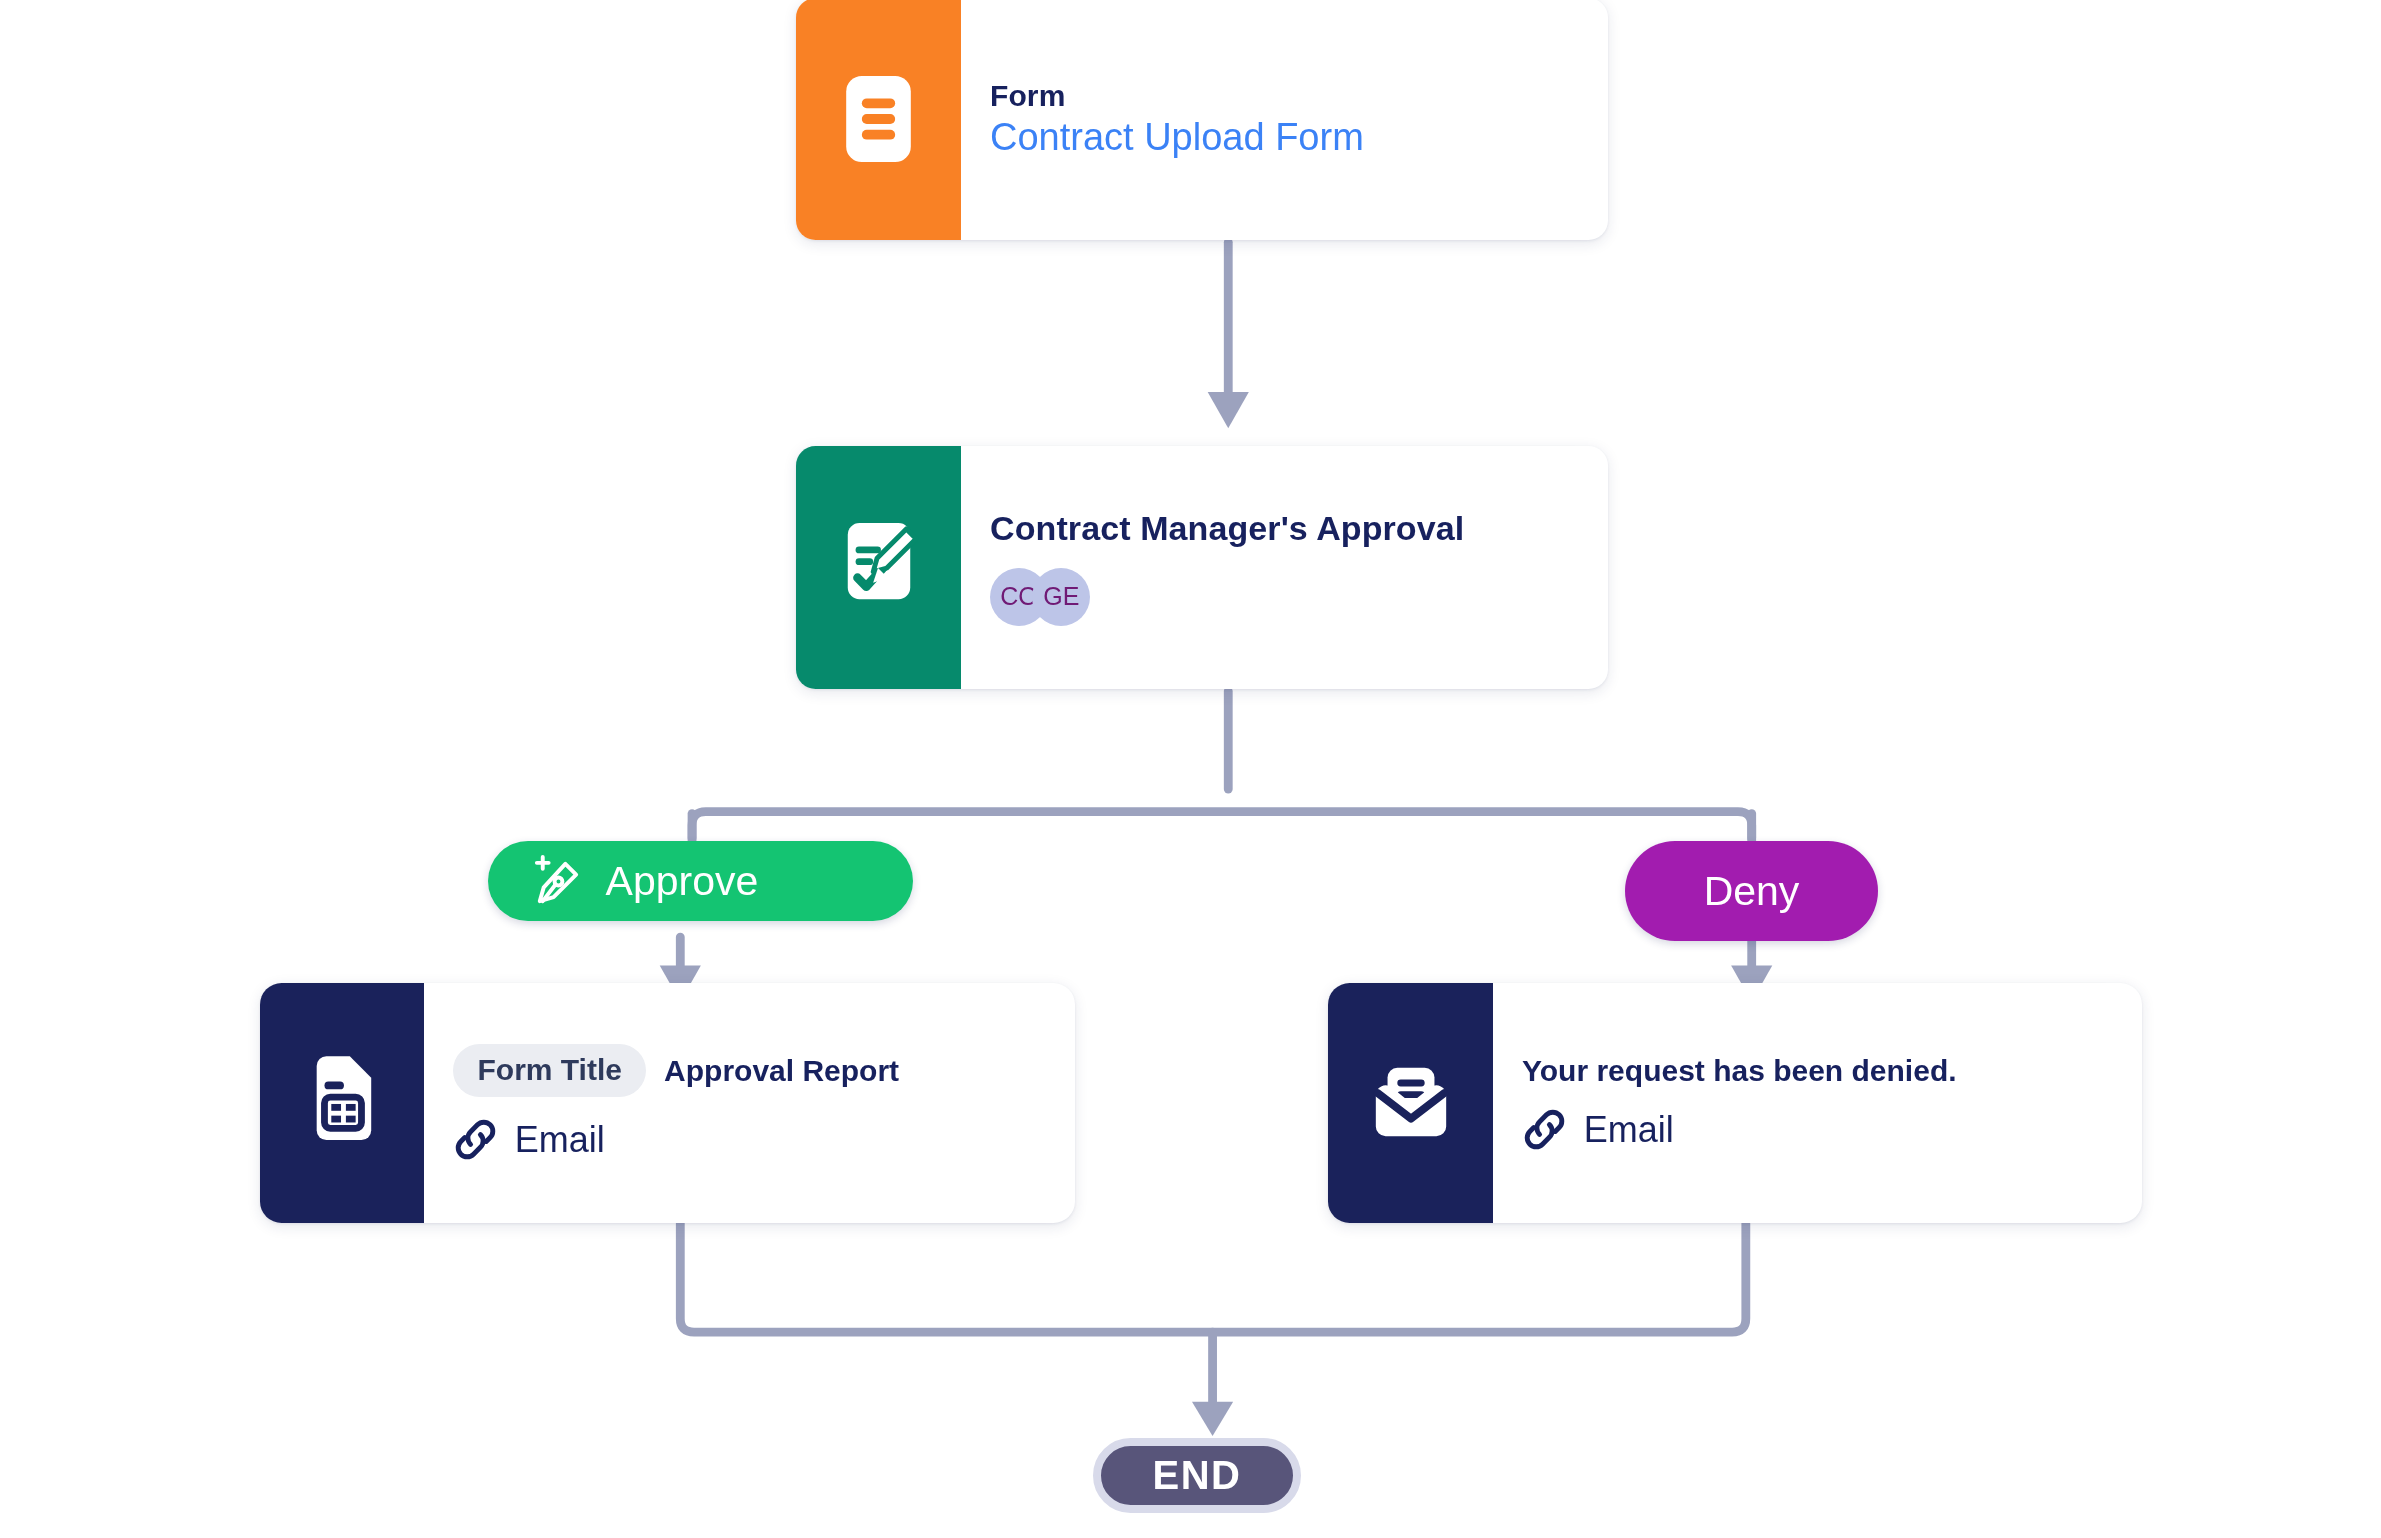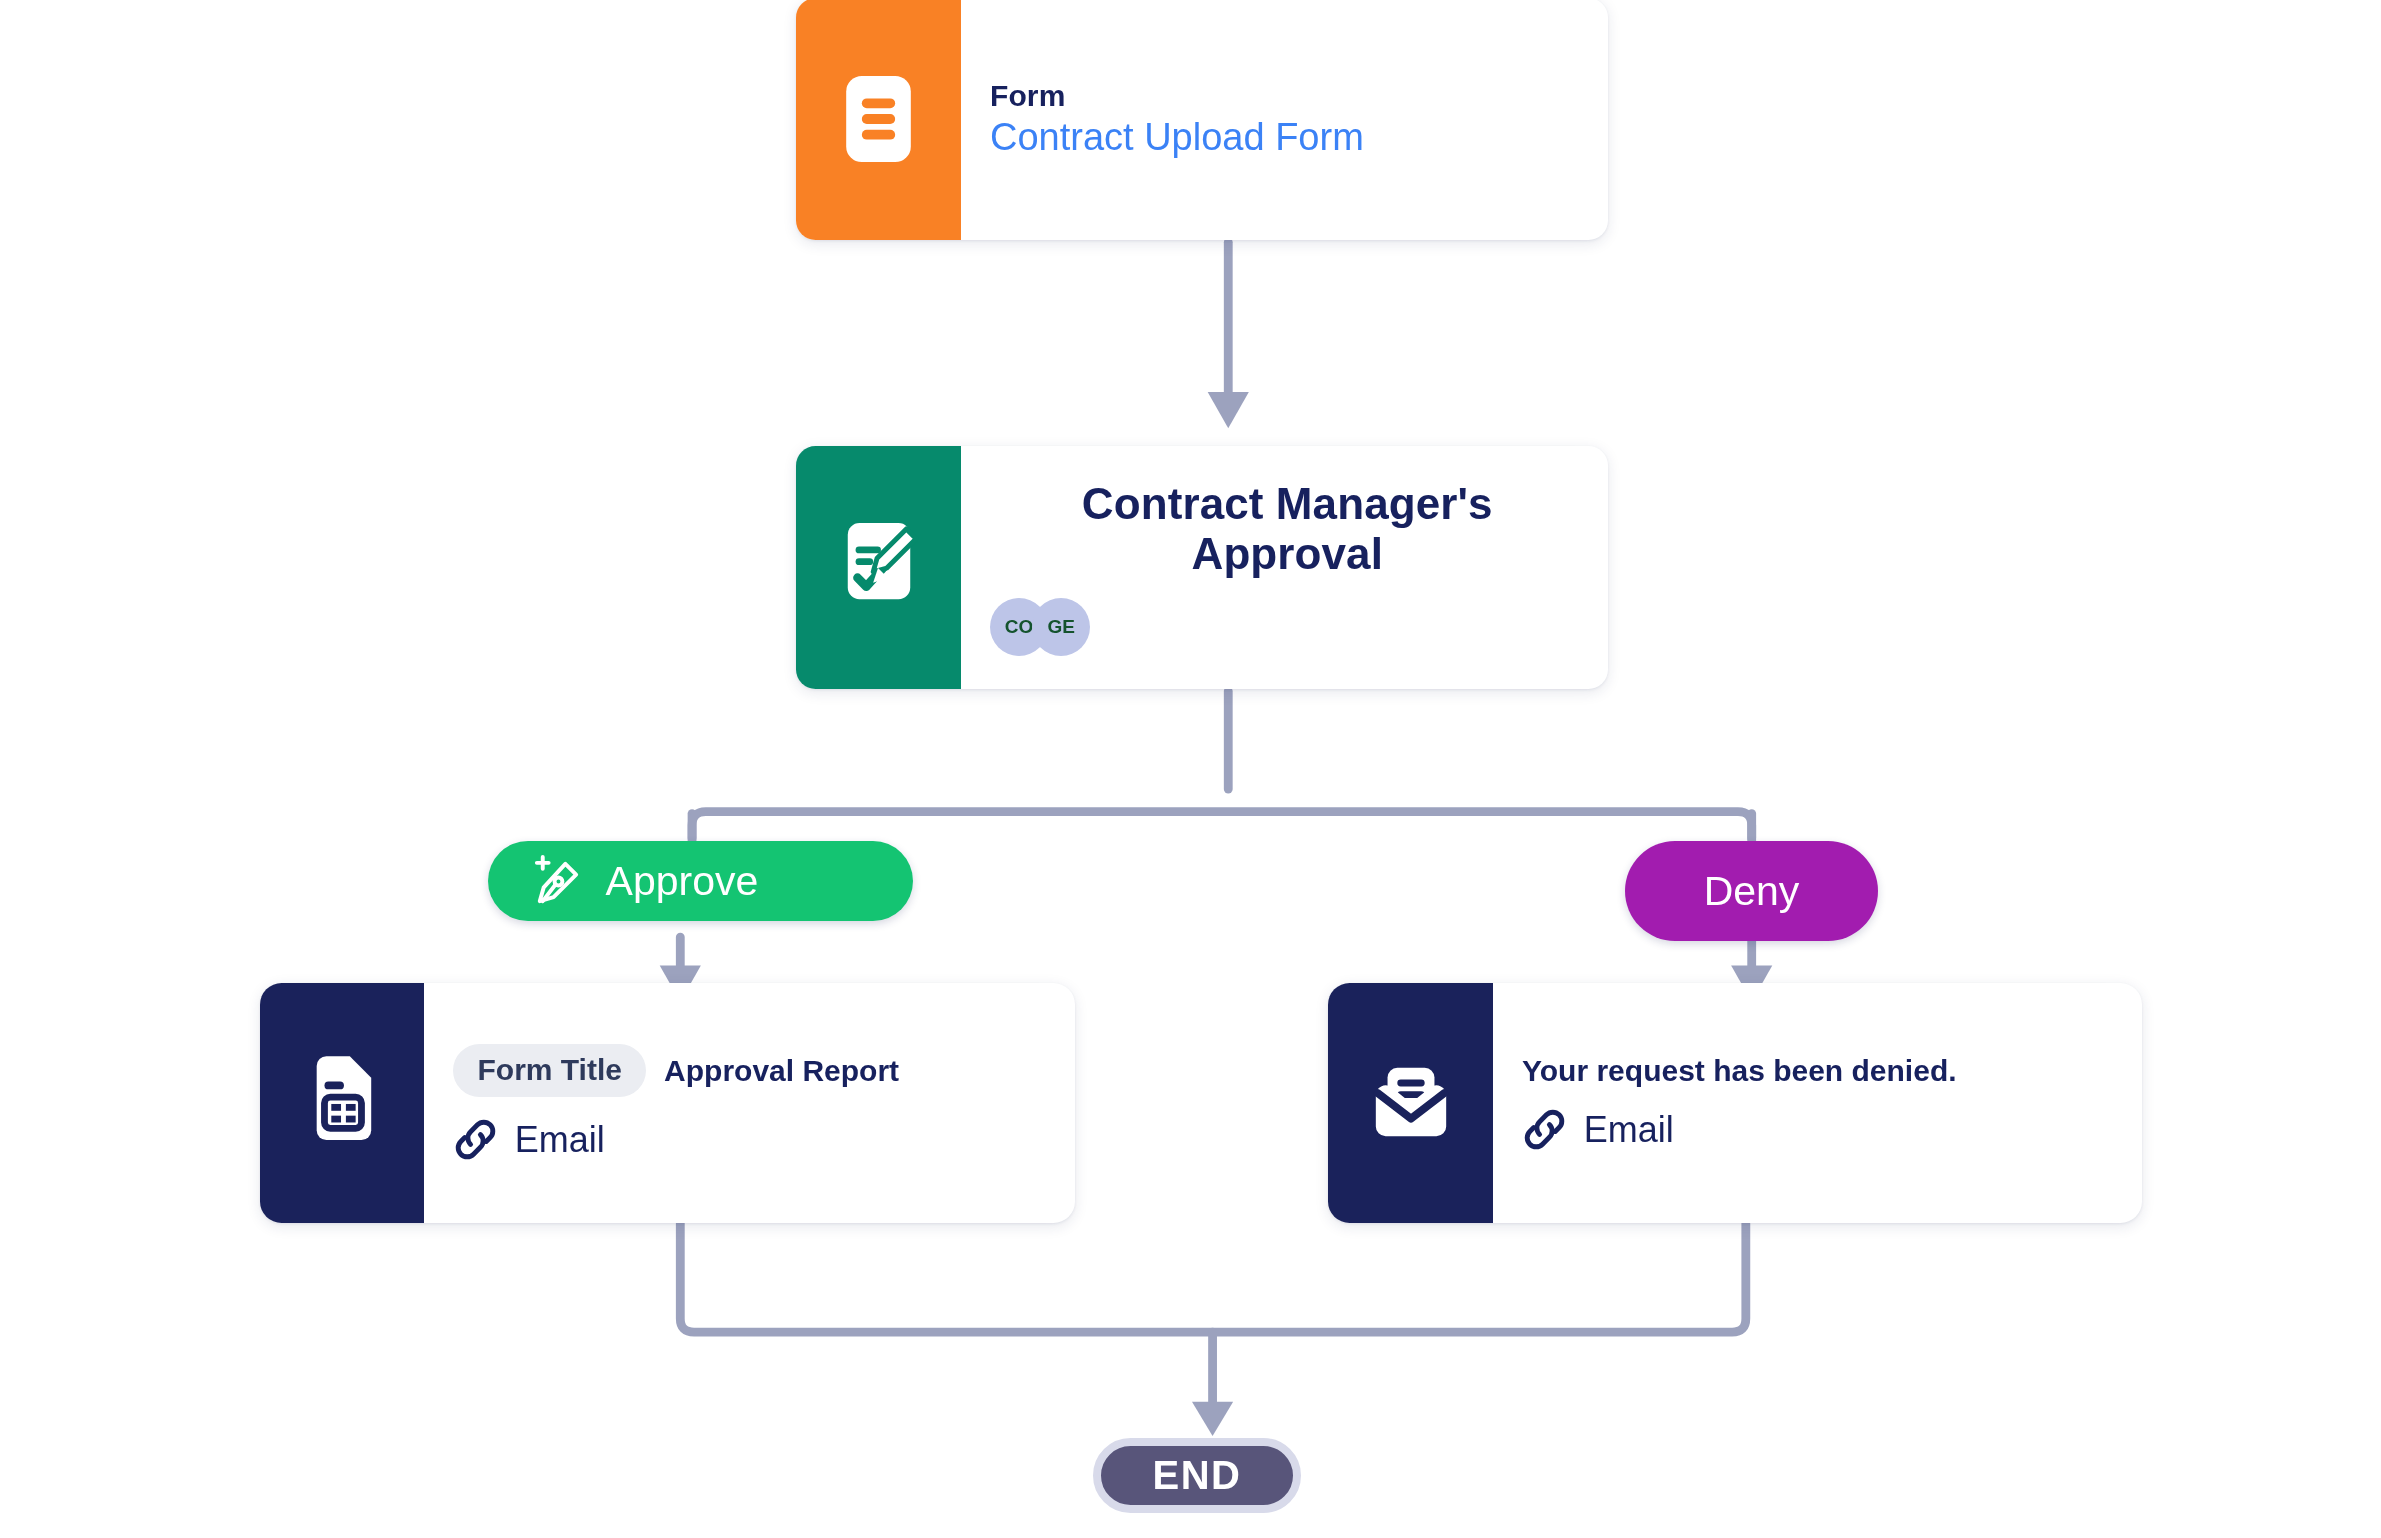--- a/index.html
+++ b/index.html
@@ -65,21 +65,21 @@
 
   
   #node-form { left: 796px; top: -2px; width: 812px; height: 242px; border-radius: 19.6px; }
   #node-form .node-rail { width: 165px; }
   #node-form .node-title { font-size: 30px; margin-bottom: 3px; }
   #node-form .node-sub { font-size: 38px; }
 
   
   #node-approval { left: 796px; top: 446px; width: 812px; height: 243px; border-radius: 19.6px; }
   #node-approval .node-rail { width: 165px; }
-  #node-approval .node-title { font-size: 44px; margin-bottom: 19.6px; text-align: center; }
+  #node-approval .node-title { font-size: 34px; margin-bottom: 19.6px; }
 
   
   #node-report { left: 260px; top: 983px; width: 815px; height: 240px; border-radius: 21.6px; }
   #node-report .node-rail { width: 164px; }
   #node-denied { left: 1328px; top: 983px; width: 814px; height: 240px; border-radius: 21.6px; }
   #node-denied .node-rail { width: 165px; }
 
   .row-top {
     display: flex;
     align-items: center;
@@ -115,23 +115,23 @@
   
   .avatar-stack {
     display: flex;
     align-items: center;
   }
   .avatar {
     width: 58px;
     height: 58px;
     border-radius: 50%;
     background: #BDC5E8;
-    color: #14532d;
-    font-size: 19px;
-    font-weight: bold;
+    color: #701a75;
+    font-size: 25px;
+    font-weight: normal;
     display: flex;
     align-items: center;
     justify-content: center;
     overflow: hidden;
     white-space: nowrap;
   }
   .avatar + .avatar { margin-left: -15.7px; }
 
   
   .pill {

